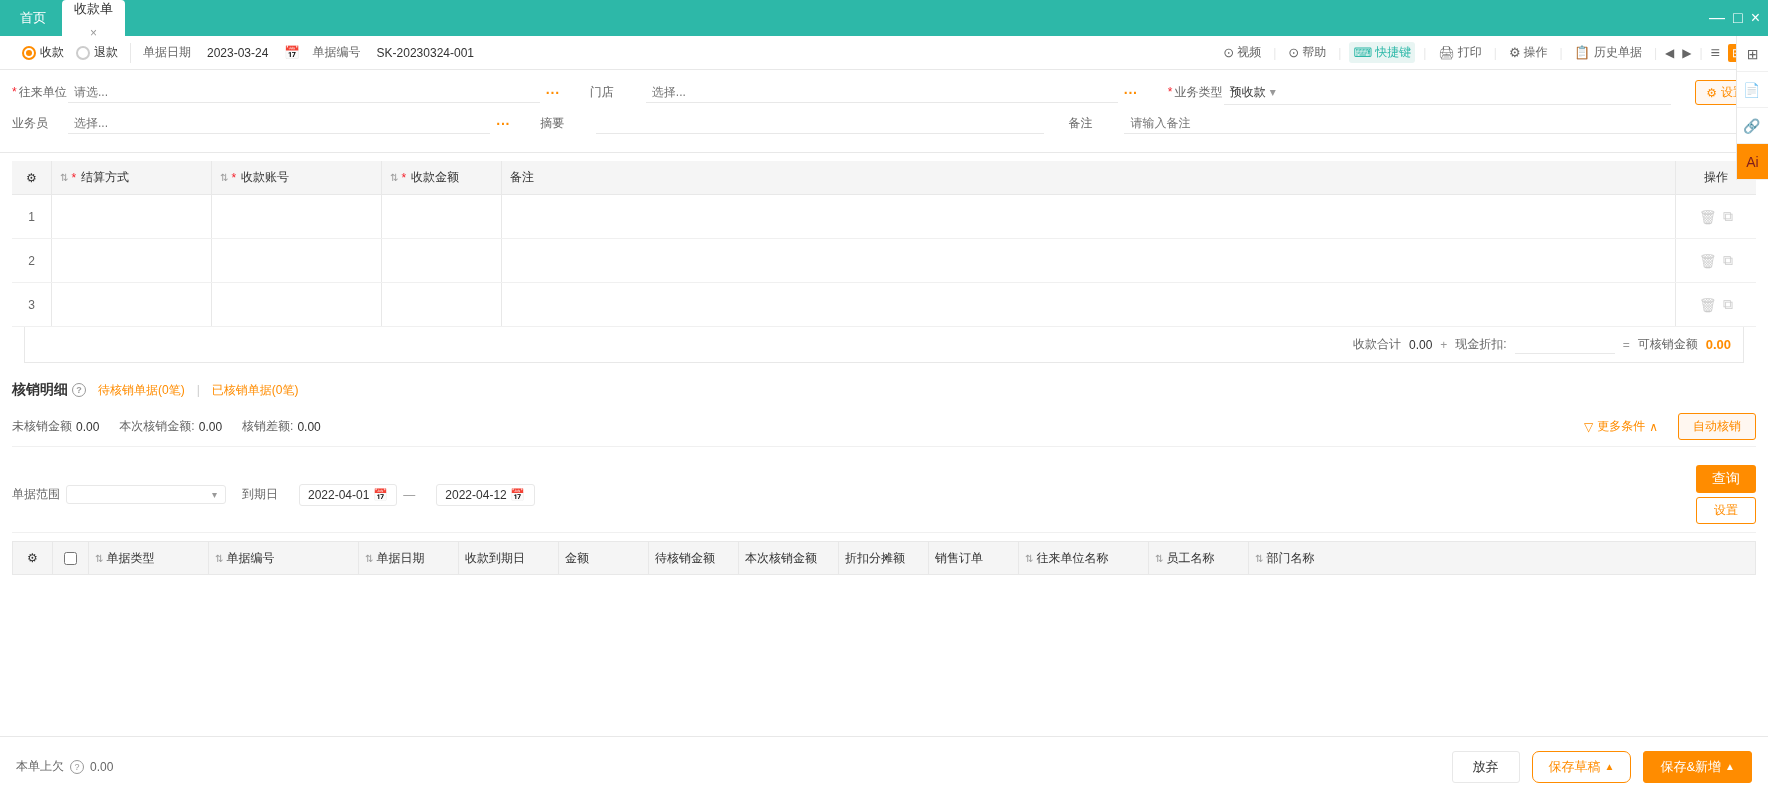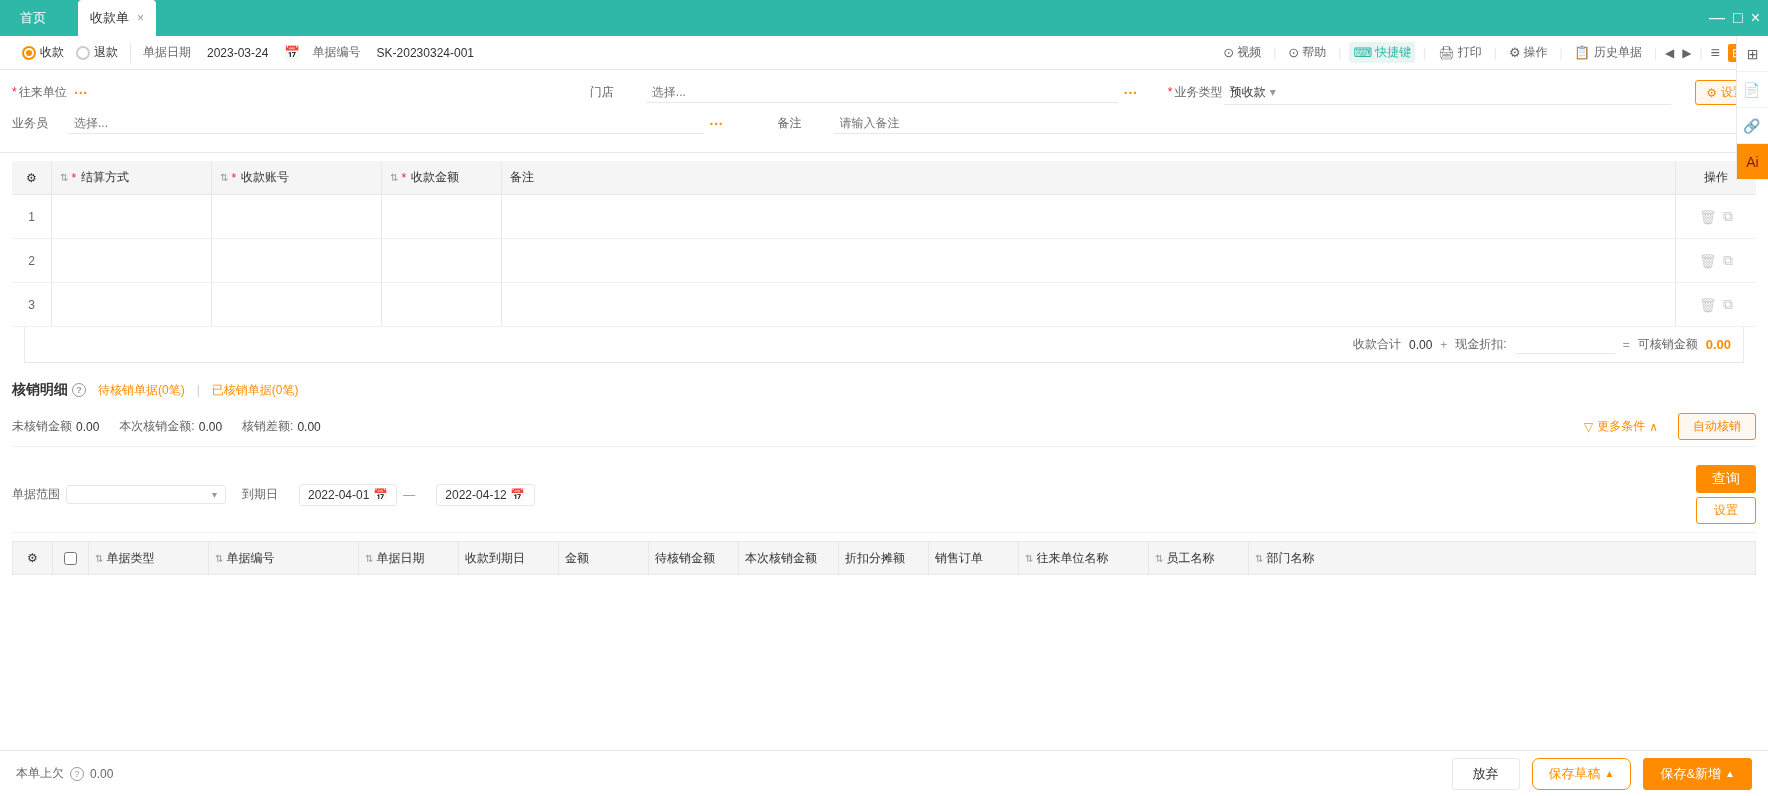--- a/index.html
+++ b/index.html
@@ -24,22 +24,23 @@
     }
     .tab-active {
       background: #fff;
       color: #333;
       padding: 0 12px;
       height: 100%;
       display: flex;
       align-items: center;
       font-size: 13px;
       border-radius: 4px 4px 0 0;
-      margin-left: 20px;
+      margin-left: 4px;
       gap: 8px;
+      flex-direction: column;
     }
     .tab-close {
       color: #999;
       cursor: pointer;
       font-size: 12px;
     }
     .tab-spacer { flex: 1; }
     .tab-bar-controls {
       display: flex;
       gap: 8px;
@@ -421,21 +422,21 @@
     .vth-partner { width: 130px; }
     .vth-staff { width: 100px; }
     .vth-dept { flex: 1; }
 
     
     .bottom-bar {
       position: fixed;
       bottom: 0;
       left: 0;
       right: 0;
-      height: 46px;
+      height: 60px;
       background: #fff;
       border-top: 1px solid #e8e8e8;
       display: flex;
       align-items: center;
       padding: 0 16px;
       gap: 12px;
       z-index: 100;
     }
     .bottom-info {
       display: flex;
@@ -599,20 +600,21 @@
       <span style="cursor:pointer;background:#ff8c00;color:#fff;padding:2px 4px;border-radius:2px;">⊞</span>
     </div>
   </div>
 
   <div class="form-section">
     <div class="form-row">
       <div class="form-field" style="flex:2.2">
         <span class="form-field-label">
           <span class="required-star">*</span><span>往来单位</span>
         </span>
+        <input class="form-input" style="color: rgb(204, 204, 204);" placeholder="请选...">
         <span class="more-btn">···</span>
       </div>
       <div class="field-divider"></div>
       <div class="form-field" style="flex:2.2">
         <span class="form-field-label">门店</span>
         <input class="form-input" style="color: rgb(204, 204, 204);" placeholder="选择...">
         <span class="more-btn">···</span>
       </div>
       <div class="field-divider"></div>
       <div class="form-field" style="flex:2">
@@ -631,20 +633,24 @@
       </button>
     </div>
 
     <div class="form-row">
       <div class="form-field" style="flex:2.2">
         <span class="form-field-label">业务员</span>
         <input class="form-input" style="color: rgb(204, 204, 204);" placeholder="选择...">
         <span class="more-btn">···</span>
       </div>
       <div class="field-divider"></div>
+      <div class="form-field" style="flex:2.2">
+        <span class="form-field-label">摘要</span>
+        <input class="form-input" style="color: rgb(204, 204, 204);">
+      </div>
       <div class="field-divider"></div>
       <div class="form-field" style="flex:3">
         <span class="form-field-label">备注</span>
         <input class="form-input" style="color: rgb(204, 204, 204);" placeholder="请输入备注">
       </div>
     </div>
   </div>
 
   <div style="margin: 8px 12px 0;">
     <div class="table-header">

